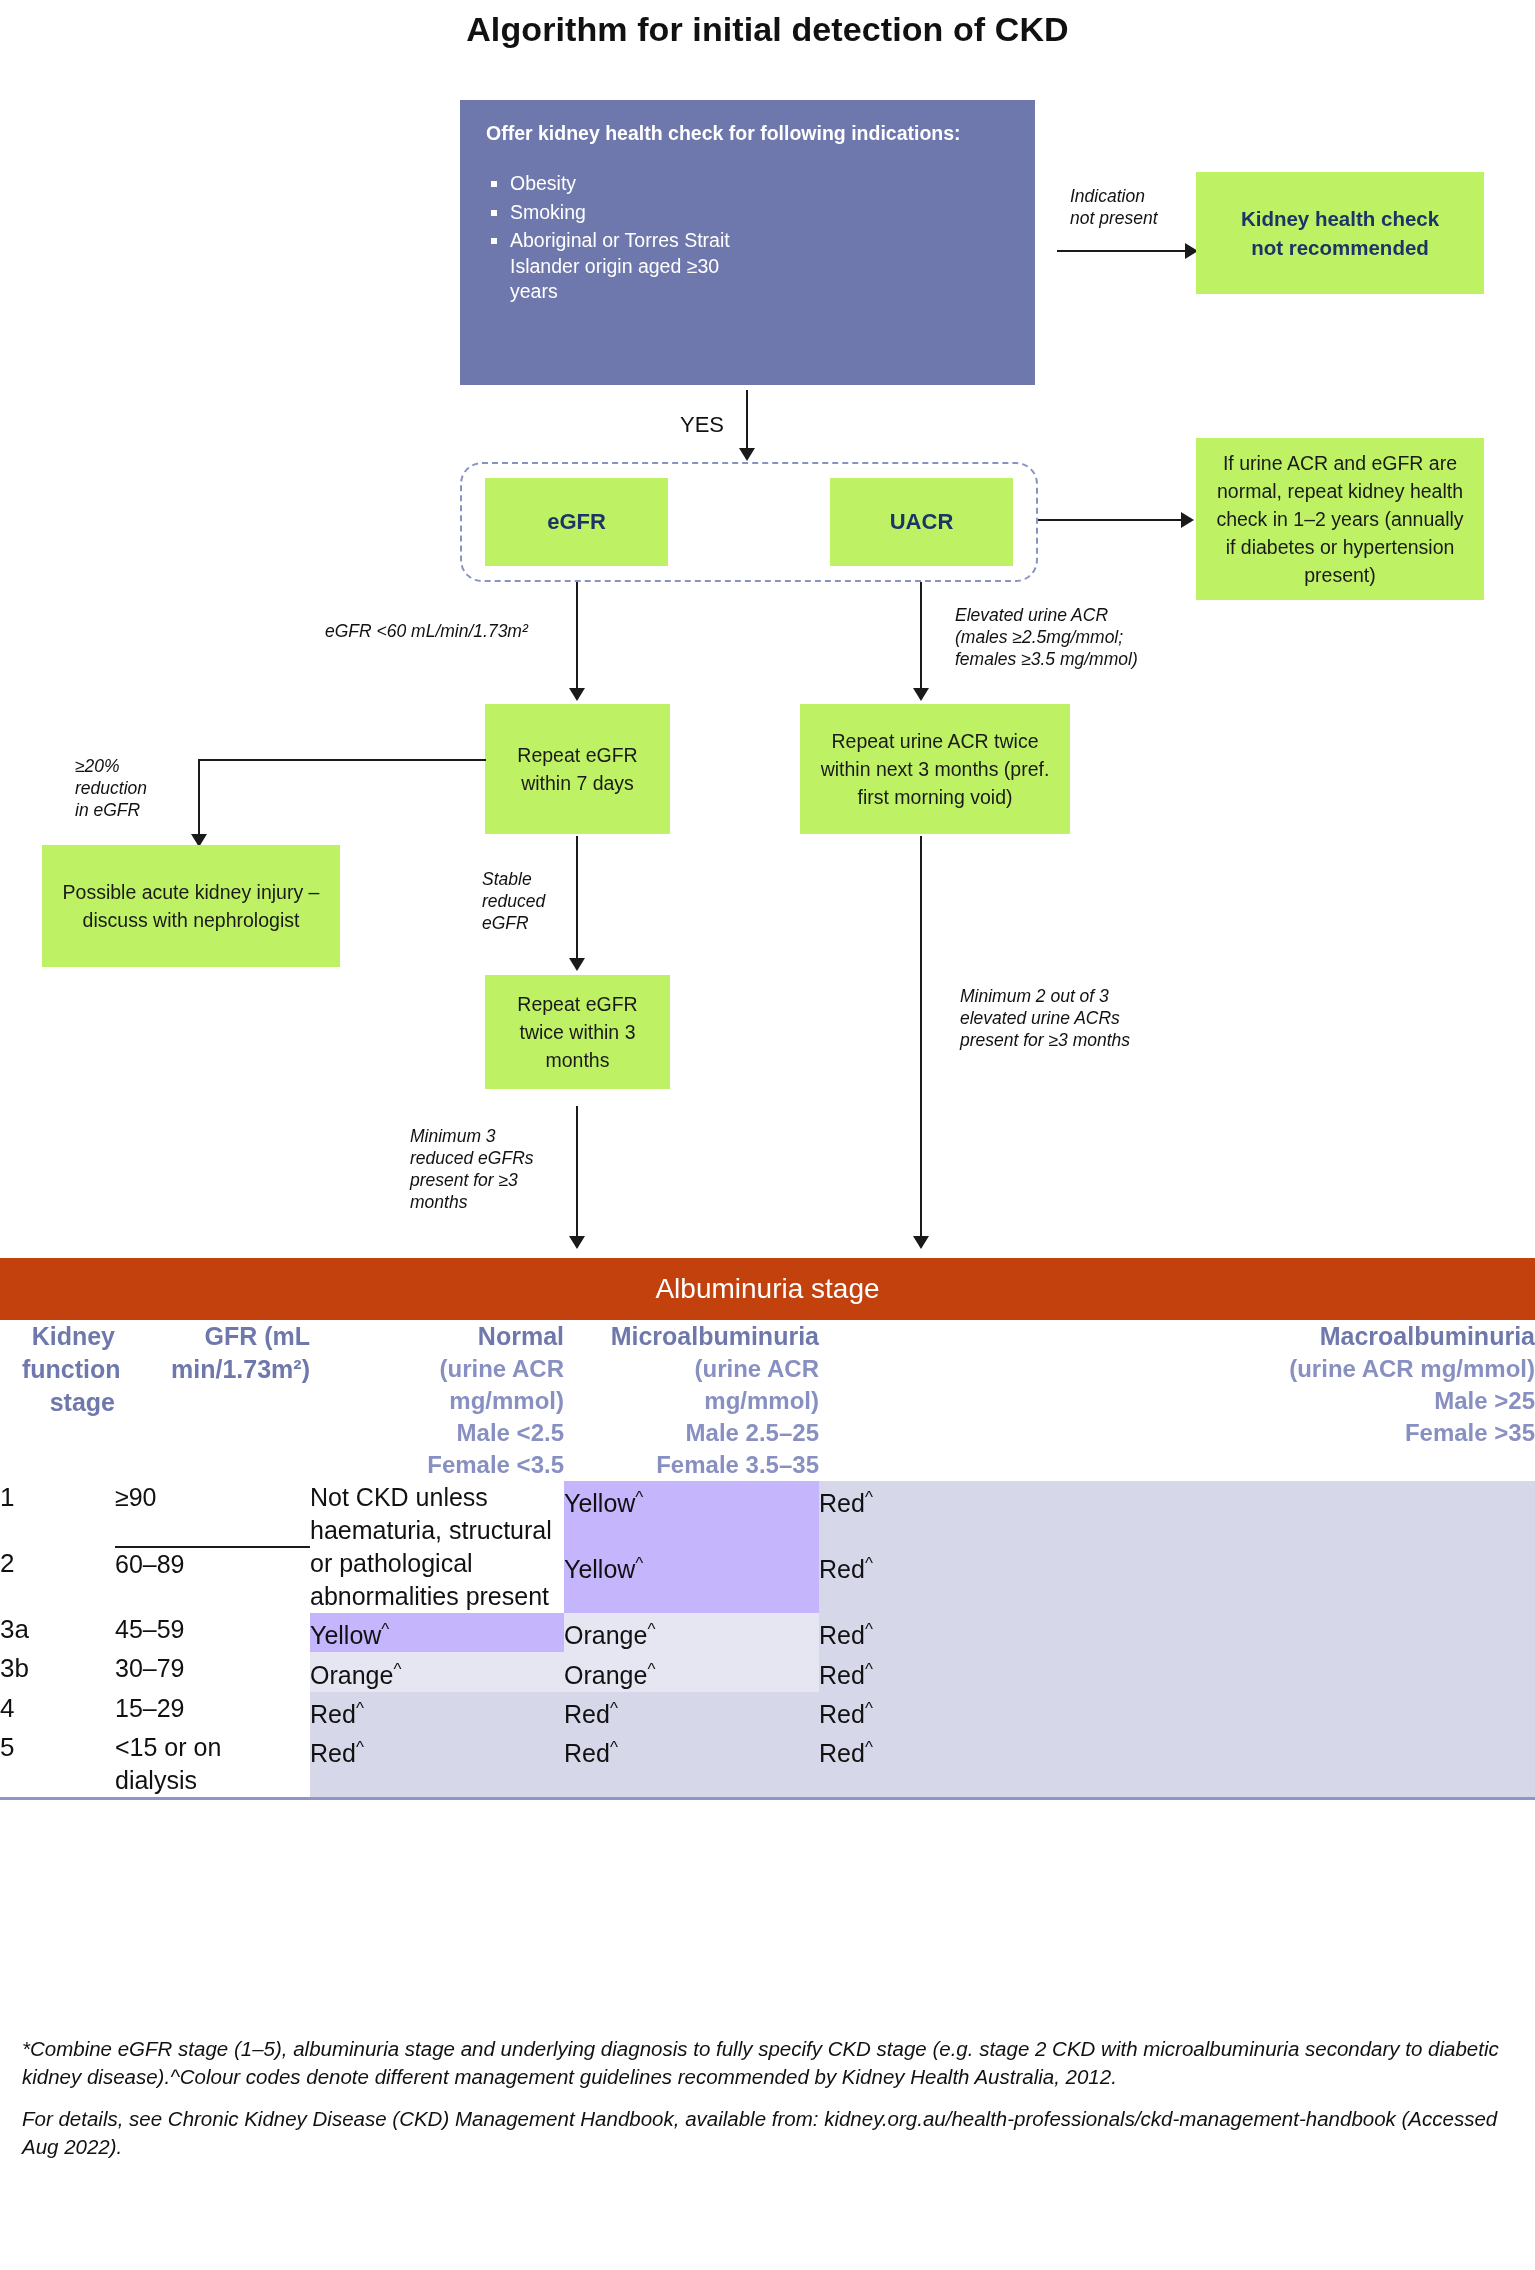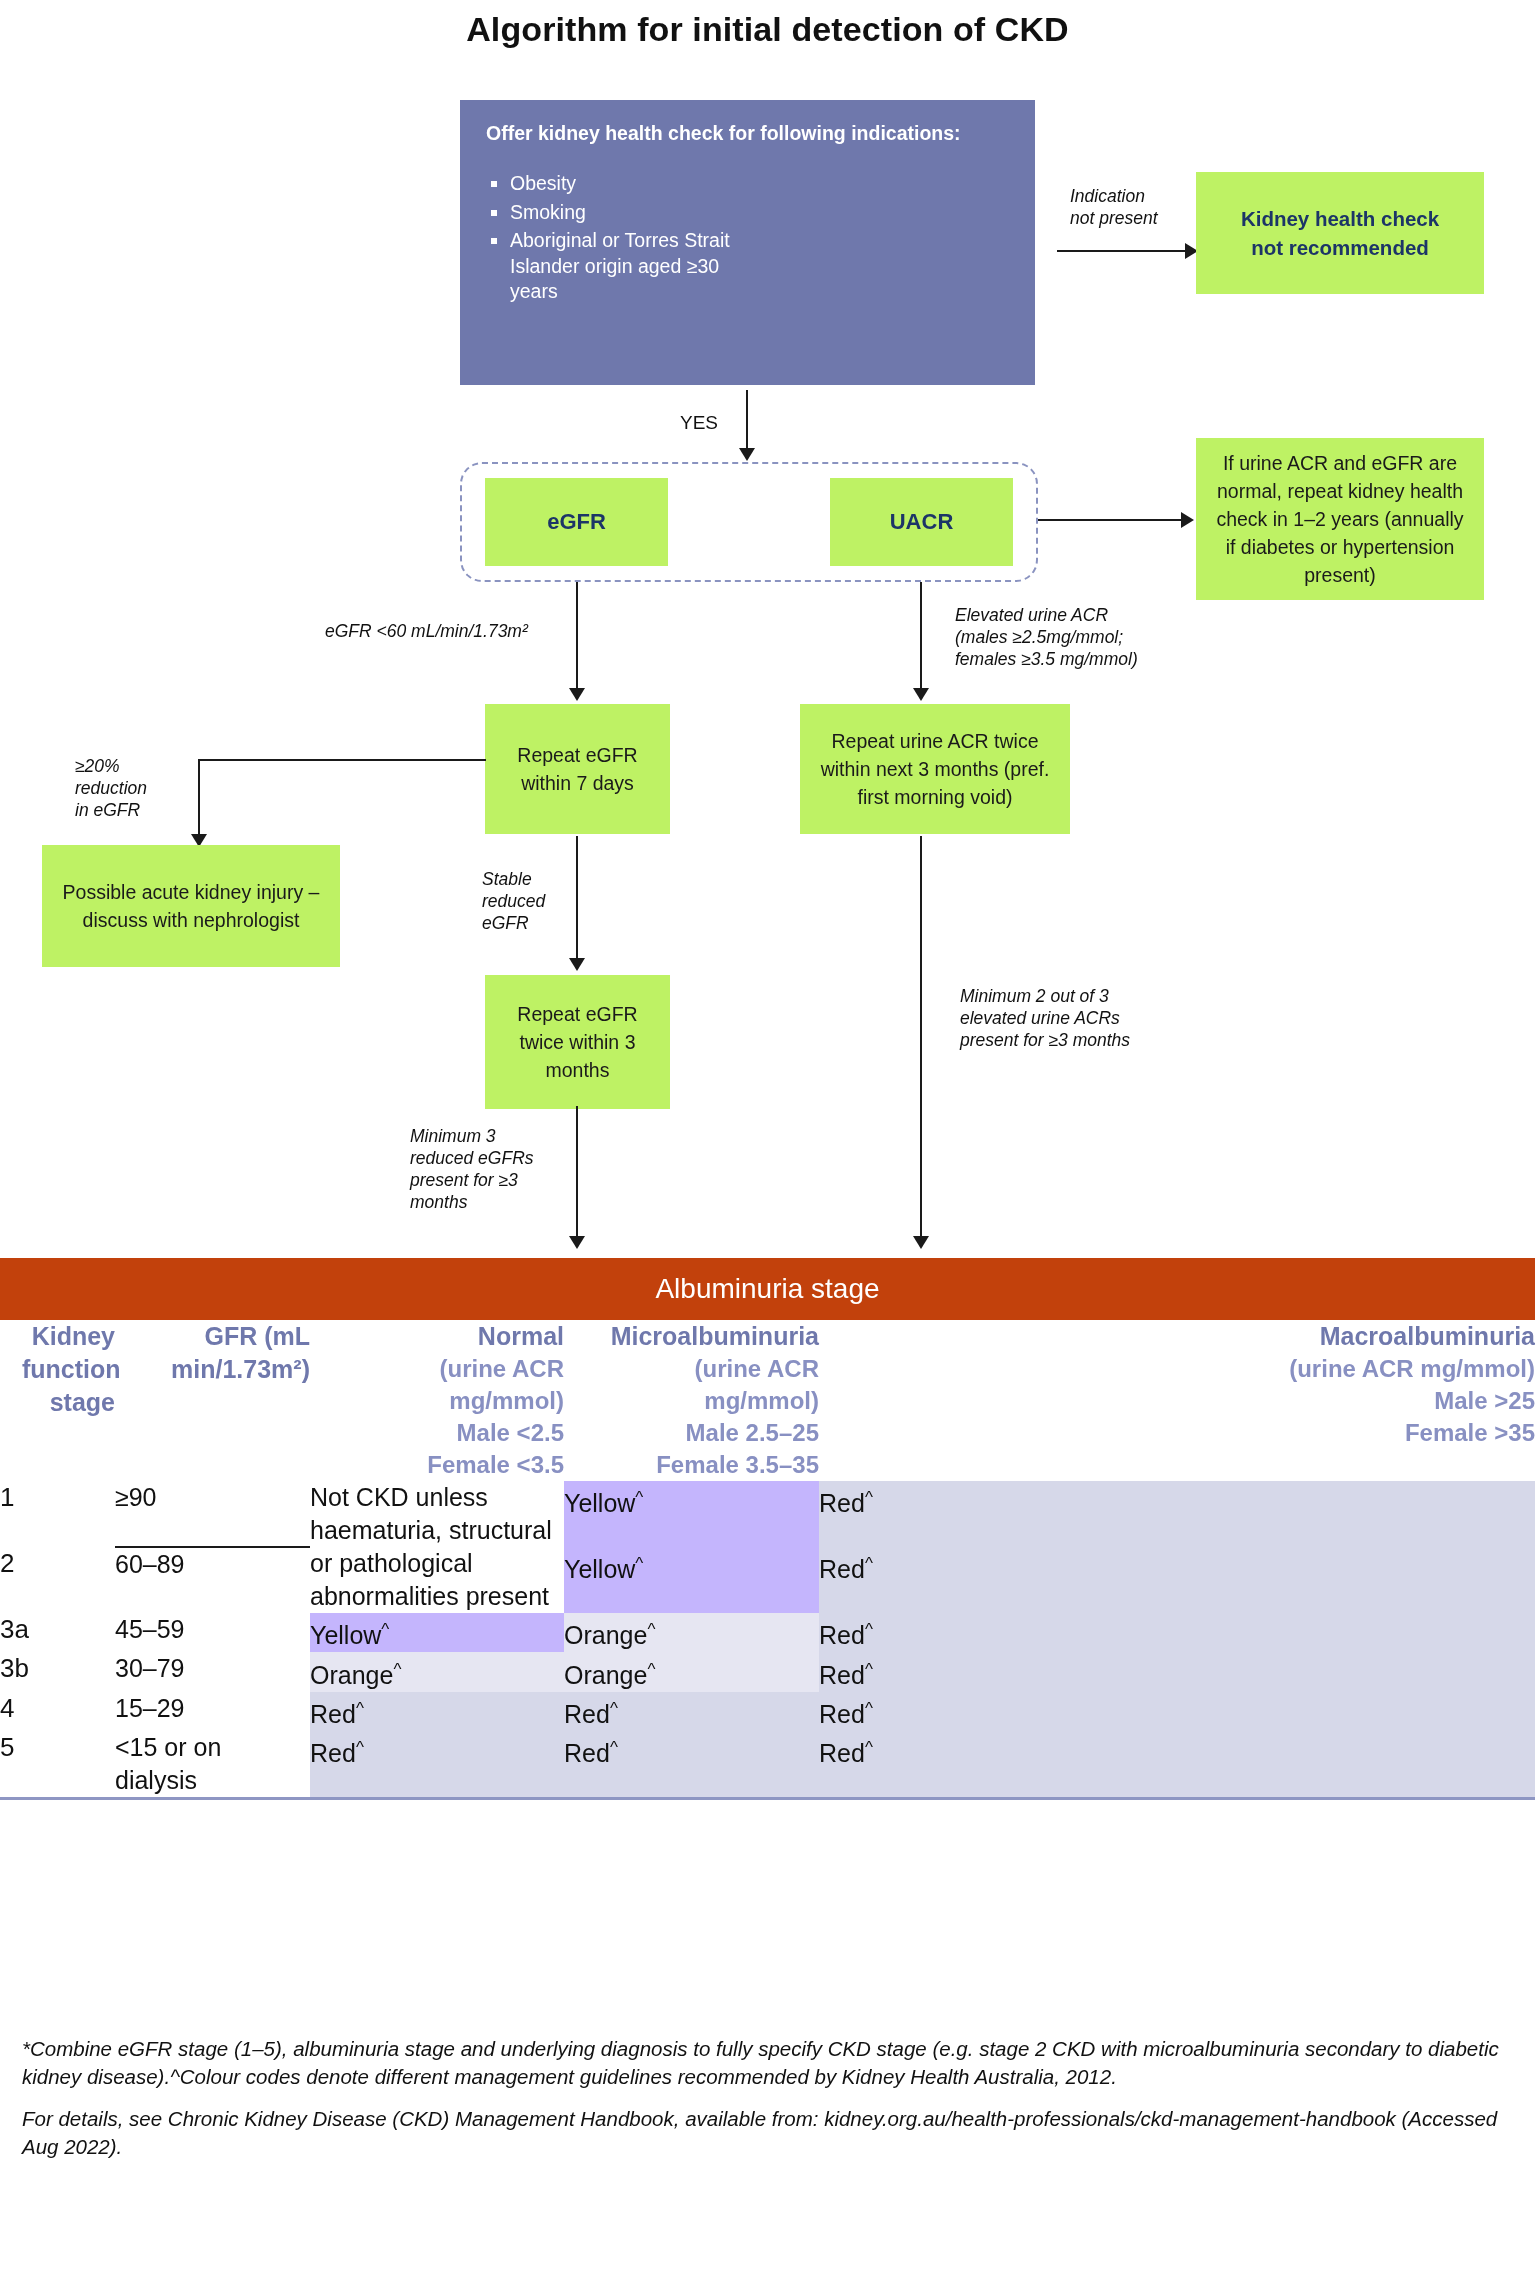--- a/index.html
+++ b/index.html
@@ -156,21 +156,21 @@
 
   <div class="ital" style="left:1070px;top:185px;width:170px;white-space:pre-line;text-align:left;">Indication
 not present</div>
   <div class="ln hline" style="left:1057px;top:250px;width:130px;"></div>
   <div class="ahead-right" style="left:1185px;top:242.5px;"></div>
 
   <div class="box lav-box ctr" style="left:1196px;top:172px;width:288px;height:122px;">
     <div class="navy-text" style="padding:0 28px;line-height:29px;font-size:20.5px;">Kidney health check not recommended</div>
   </div>
 
-  <div class="plain-lab" style="left:680px;top:412px;font-size:19px;">YES</div>
+  <div class="plain-lab" style="left:680px;top:412px;font-size:22px;">YES</div>
   <div class="ln vline" style="left:746px;top:390px;height:62px;"></div>
   <div class="ahead-down" style="left:738.5px;top:448px;"></div>
 
   <div class="dashed" style="left:460px;top:462px;width:578px;height:120px;"></div>
 
   <div class="box lav-box ctr" style="left:485px;top:478px;width:183px;height:88px;">
     <div class="navy-text" style="font-size:22px;">eGFR</div>
   </div>
 
   <div class="box lav-box ctr" style="left:830px;top:478px;width:183px;height:88px;">
@@ -212,21 +212,21 @@
   <div class="box lav-box ctr" style="left:42px;top:845px;width:298px;height:122px;">
     <div style="padding:0 18px;line-height:28px;font-size:19.5px;">Possible acute kidney injury – discuss with nephrologist</div>
   </div>
 
   <div class="ital" style="left:482px;top:868px;width:110px;white-space:pre-line;">Stable
 reduced
 eGFR</div>
   <div class="ln vline" style="left:576px;top:836px;height:126px;"></div>
   <div class="ahead-down" style="left:568.5px;top:958px;"></div>
 
-  <div class="box lav-box ctr" style="left:485px;top:975px;width:185px;height:134px;">
+  <div class="box lav-box ctr" style="left:485px;top:975px;width:185px;height:114px;">
     <div style="padding:0 10px;line-height:28px;font-size:19.5px;">Repeat eGFR twice within 3 months</div>
   </div>
 
   <div class="ital" style="left:410px;top:1125px;width:160px;white-space:pre-line;">Minimum 3
 reduced eGFRs
 present for ≥3
 months</div>
   <div class="ln vline" style="left:576px;top:1106px;height:134px;"></div>
   <div class="ahead-down" style="left:568.5px;top:1236px;"></div>
 

